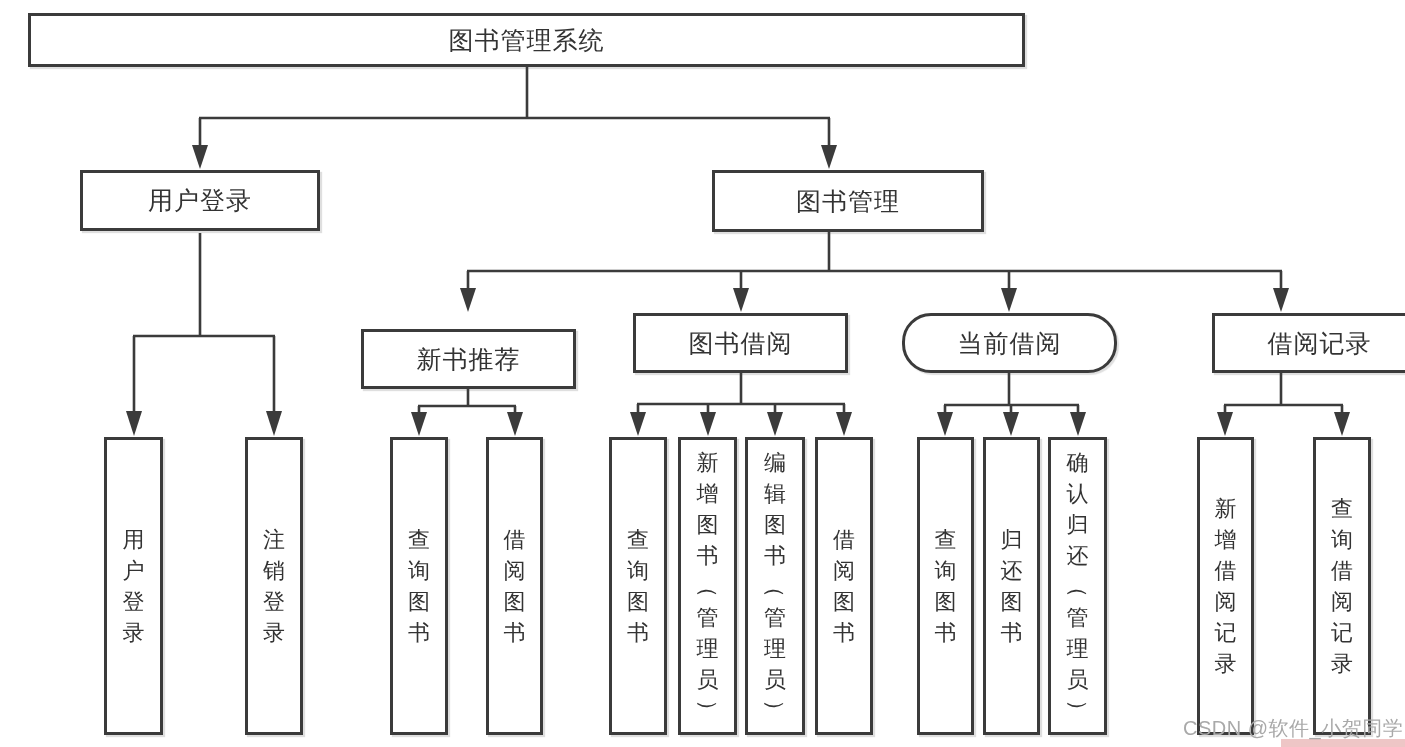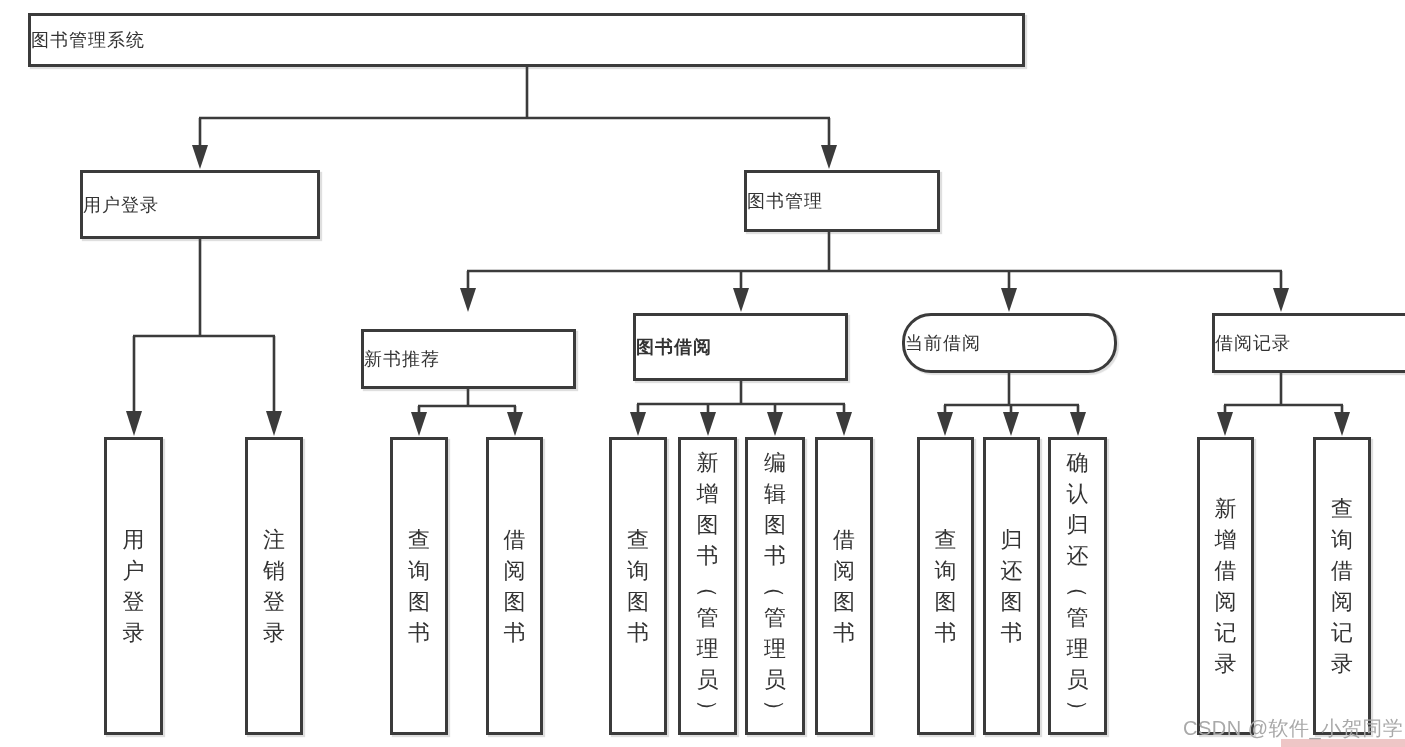--- a/index.html
+++ b/index.html
@@ -18,23 +18,23 @@
 
   .connectors { position: absolute; left: 0; top: 0; width: 1405px; height: 747px; color: var(--line); }
 
   .node {
     position: absolute;
     background: var(--fill);
     border: 3px solid var(--border);
     box-shadow: 2px 2px 1px rgba(80,80,80,0.18);
     display: flex;
     align-items: center;
-    justify-content: flex-start;
+    justify-content: center;
     color: var(--text);
-    font-size: 18px;
+    font-size: 25px;
     letter-spacing: 1px;
   }
   .leaf {
     position: absolute;
     top: 437px;
     height: 298px;
     background: var(--fill);
     border: 3px solid var(--border);
     box-shadow: 2px 2px 1px rgba(80,80,80,0.18);
     display: flex;
@@ -122,31 +122,31 @@
       <path d="M1070,412 L1086,412 L1078,436 Z"></path>
       <path d="M1217,412 L1233,412 L1225,436 Z"></path>
       <path d="M1334,412 L1350,412 L1342,436 Z"></path>
     </g>
   </svg>
 
   <div class="node" style="left:28px; top:13px; width:997px; height:54px;">
     <span>图书管理系统</span>
   </div>
 
-  <div class="node" style="left:80px; top:170px; width:240px; height:69px;">
+  <div class="node" style="left:80px; top:170px; width:240px; height:61px;">
     <span>用户登录</span>
   </div>
-  <div class="node" style="left:744px; top:170px; width:196px; height:62px;">
+  <div class="node" style="left:712px; top:170px; width:272px; height:62px;">
     <span>图书管理</span>
   </div>
 
   <div class="node" style="left:361px; top:329px; width:215px; height:60px;">
     <span>新书推荐</span>
   </div>
-  <div class="node" style="left:633px; top:313px; width:215px; height:68px;font-weight:bold;">
+  <div class="node" style="left:633px; top:313px; width:215px; height:60px;">
     <span>图书借阅</span>
   </div>
   <div class="node" style="left:902px; top:313px; width:215px; height:60px;border-radius:29px;">
     <span>当前借阅</span>
   </div>
   <div class="node" style="left:1212px; top:313px; width:215px; height:60px;">
     <span>借阅记录</span>
   </div>
 
   <div class="leaf" style="left:104px; width:59px;">

